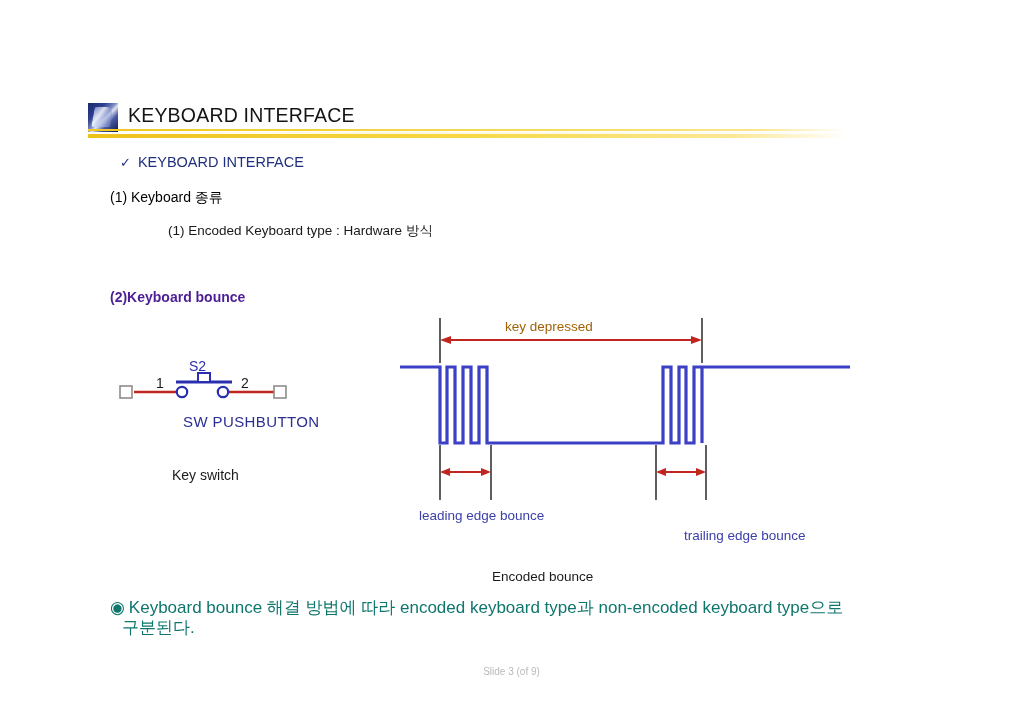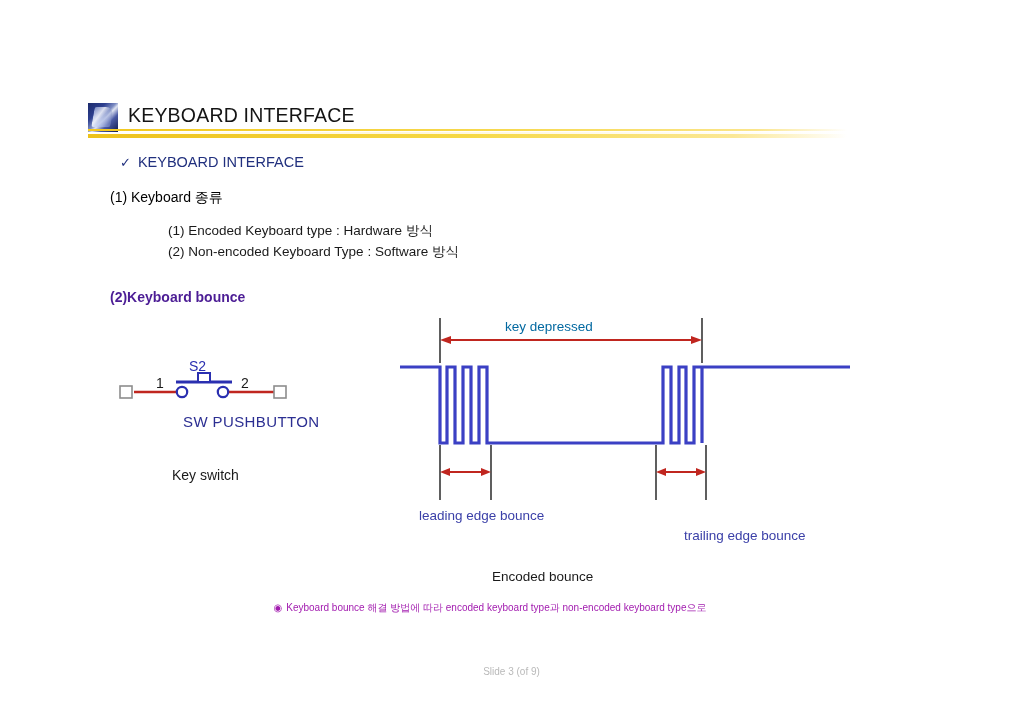--- a/index.html
+++ b/index.html
@@ -157,21 +157,21 @@
     left: 395px;
     top: 315px;
     width: 460px;
     height: 200px;
   }
   #label-key-depressed {
     position: absolute;
     left: 505px;
     top: 319px;
     font-size: 13.5px;
-    color: #0369a1;
+    color: #a16207;
     white-space: nowrap;
   }
   #label-leading {
     position: absolute;
     left: 419px;
     top: 508px;
     font-size: 13.5px;
     color: #3b40a8;
     white-space: nowrap;
   }
@@ -193,24 +193,23 @@
     color: #1a1a1a;
     white-space: nowrap;
   }
 
   
   #footnote {
     position: absolute;
     left: 110px;
     top: 598px;
     width: 760px;
-    font-size: 10px;
-    color: #a21caf;
+    font-size: 17px;
+    color: #0f766e;
     line-height: 20px;
-    text-align: center;
   }
   #footnote .dot {
     margin-right: 4px;
   }
   #footnote .line2 {
     display: block;
     margin-left: 12px;
   }
 
   
@@ -240,21 +239,20 @@
 </div>
 
 <div id="section-bullet">
   <span class="check">✓</span><span>KEYBOARD INTERFACE</span>
 </div>
 
 <div id="list-heading">(1) Keyboard 종류</div>
 
 <div id="sub-items">
   <div>(1) Encoded  Keyboard  type :   Hardware 방식</div>
-  <div>(2) Non-encoded  Keyboard  Type : Software 방식</div>
 </div>
 
 <div id="bounce-heading">(2)Keyboard bounce</div>
 
 <div id="switch-schematic">
   <svg width="240" height="80" viewBox="0 0 240 80">
 
     <line x1="24" y1="32" x2="70" y2="32" stroke="#c0261f" stroke-width="2.4"></line>
 
     <line x1="116" y1="32" x2="164" y2="32" stroke="#c0261f" stroke-width="2.4"></line>
@@ -330,15 +328,16 @@
 </div>
 
 <div id="label-key-depressed">key depressed</div>
 <div id="label-leading">leading edge bounce</div>
 <div id="label-trailing">trailing edge bounce</div>
 
 <div id="figure-caption">Encoded bounce</div>
 
 <div id="footnote">
   <span class="dot">◉</span><span>Keyboard bounce 해결 방법에 따라 encoded keyboard type과 non-encoded keyboard type으로</span>
+  <span class="line2">구분된다.</span>
 </div>
 
 <div id="slide-footer">Slide  3 (of  9)</div>
 
 </body></html>

